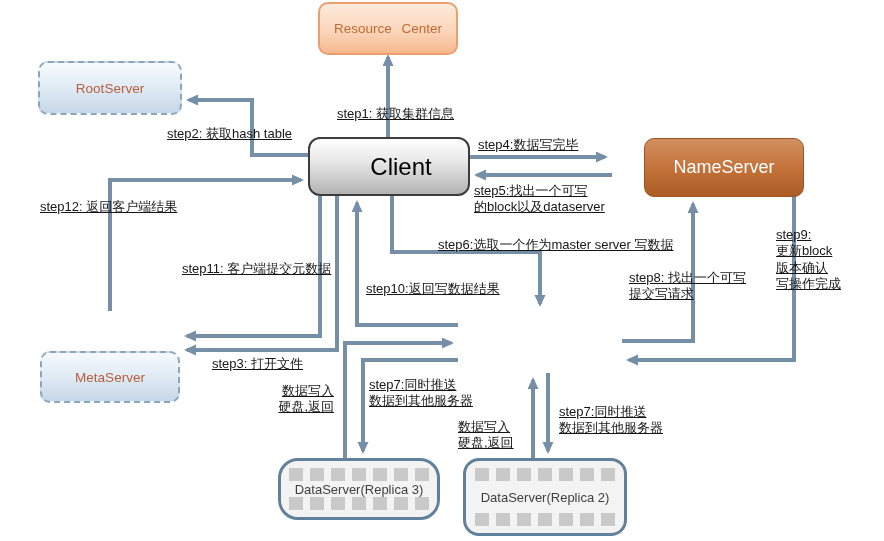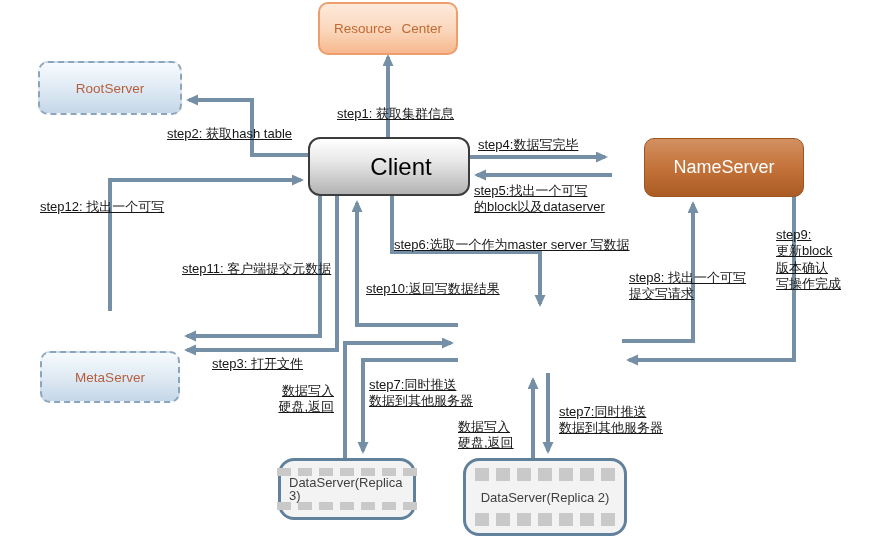--- a/index.html
+++ b/index.html
@@ -42,21 +42,21 @@
     color:#ffffff; font-size:18px;margin-left:32px;
   }
 
   .ds-box {
     position:absolute; box-sizing:border-box;
     background:#f3f3f3; border:3px solid #60809b; border-radius:16px;
     display:flex; flex-direction:column; justify-content:space-between; align-items:center;
     padding:7px 8px; color:#3f3f3f; font-size:13px;
   }
   .ds-master  { left:458px; top:311px; width:164px; height:62px; }
-  .ds-rep3    { left:278px; top:458px; width:138px; height:62px; }
+  .ds-rep3    { left:278px; top:458px; width:162px; height:62px;border-radius:20px; }
   .ds-rep2    { left:463px; top:458px; width:164px; height:78px; }
   .sq { height:13px; background:repeating-linear-gradient(90deg,#c9c9c9 0 13px,rgba(0,0,0,0) 13px 19px); }
   .sq8 { width:146px; }
   .sq7 { width:140px; background:repeating-linear-gradient(90deg,#c9c9c9 0 14px,rgba(0,0,0,0) 14px 21px); }
   .ds-box .nlabel { line-height:1; }
 
   .lbl {
     position:absolute; color:#161616; font-size:13px; line-height:1.25;
     white-space:pre-line;
     text-decoration:underline;
@@ -124,32 +124,32 @@
     <span class="nlabel">DataServer(Replica 2)</span>
     <div class="sq sq7"></div>
   </div>
 
   <div class="lbl" style="left:337px; top:106px;">step1: 获取集群信息</div>
   <div class="lbl" style="left:167px; top:126px;">step2: 获取hash table</div>
   <div class="lbl" style="left:212px; top:356px;">step3: 打开文件</div>
   <div class="lbl" style="left:478px; top:137px;">step4:数据写完毕</div>
   <div class="lbl" style="left:474px; top:183px;">step5:找出一个可写
 的block以及dataserver</div>
-  <div class="lbl" style="left:394px; top:237px;">step6:选取一个作为master server 写数据</div>
+  <div class="lbl" style="left:394px; top:237px;padding-left:44px;">step6:选取一个作为master server 写数据</div>
   <div class="lbl" style="left:369px; top:377px;">step7:同时推送
 数据到其他服务器</div>
   <div class="lbl" style="left:559px; top:404px;">step7:同时推送
 数据到其他服务器</div>
   <div class="lbl" style="left:629px; top:270px;">step8: 找出一个可写
 提交写请求</div>
   <div class="lbl" style="left:776px; top:227px;">step9:
 更新block
 版本确认
 写操作完成</div>
   <div class="lbl" style="left:366px; top:281px;">step10:返回写数据结果</div>
   <div class="lbl" style="left:182px; top:261px;">step11: 客户端提交元数据</div>
-  <div class="lbl" style="left:40px;  top:199px;">step12: 找出一个可写</div>
+  <div class="lbl" style="left:40px;  top:199px;">step12: 返回客户端结果</div>
   <div class="lbl" style="left:262px; top:383px; text-align:right; width:72px;">数据写入
 硬盘,返回</div>
   <div class="lbl" style="left:458px; top:419px;">数据写入
 硬盘,返回</div>
 
 </div>
 
 </body></html>

